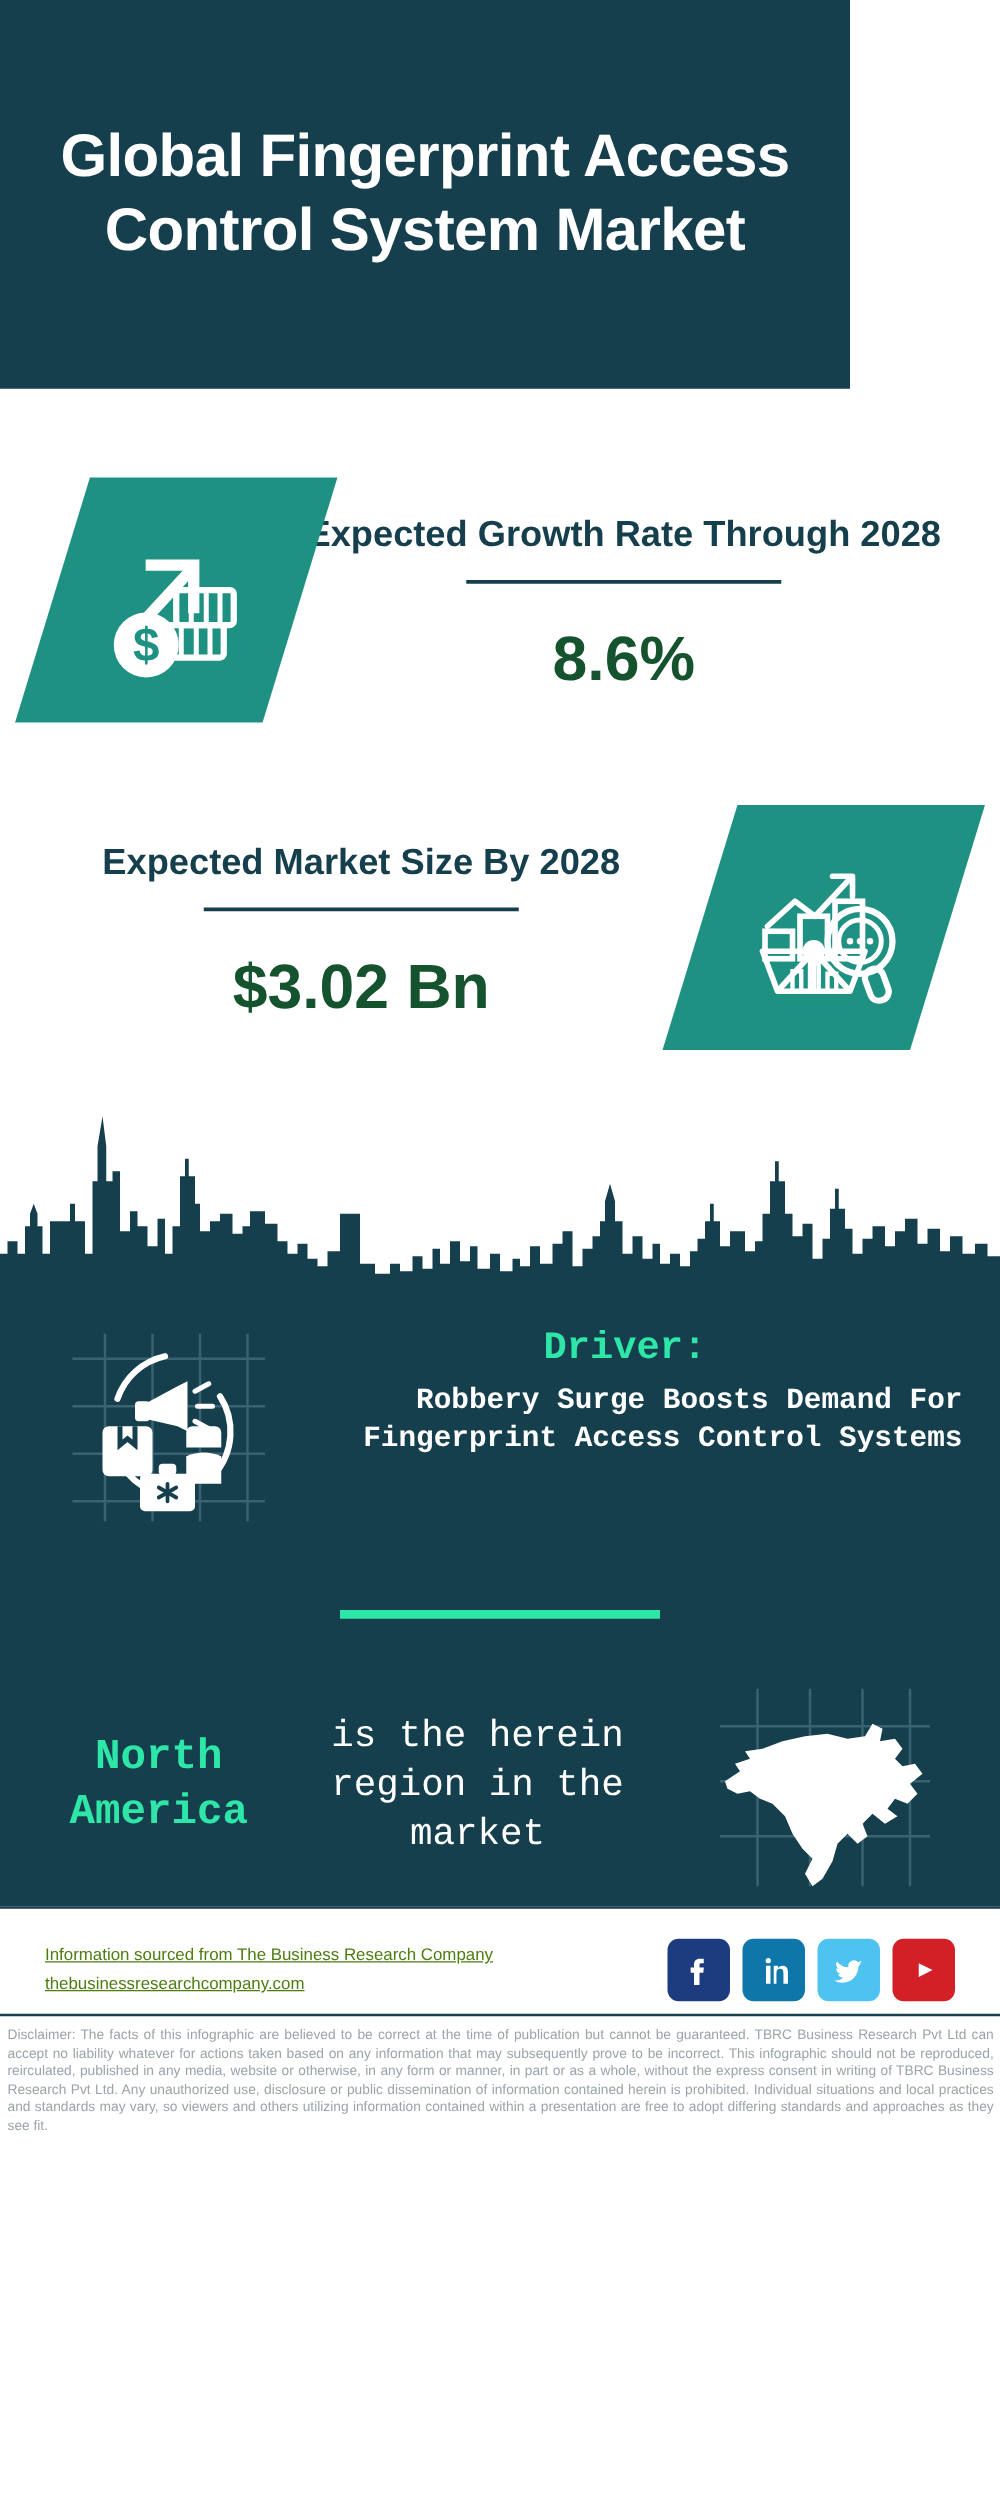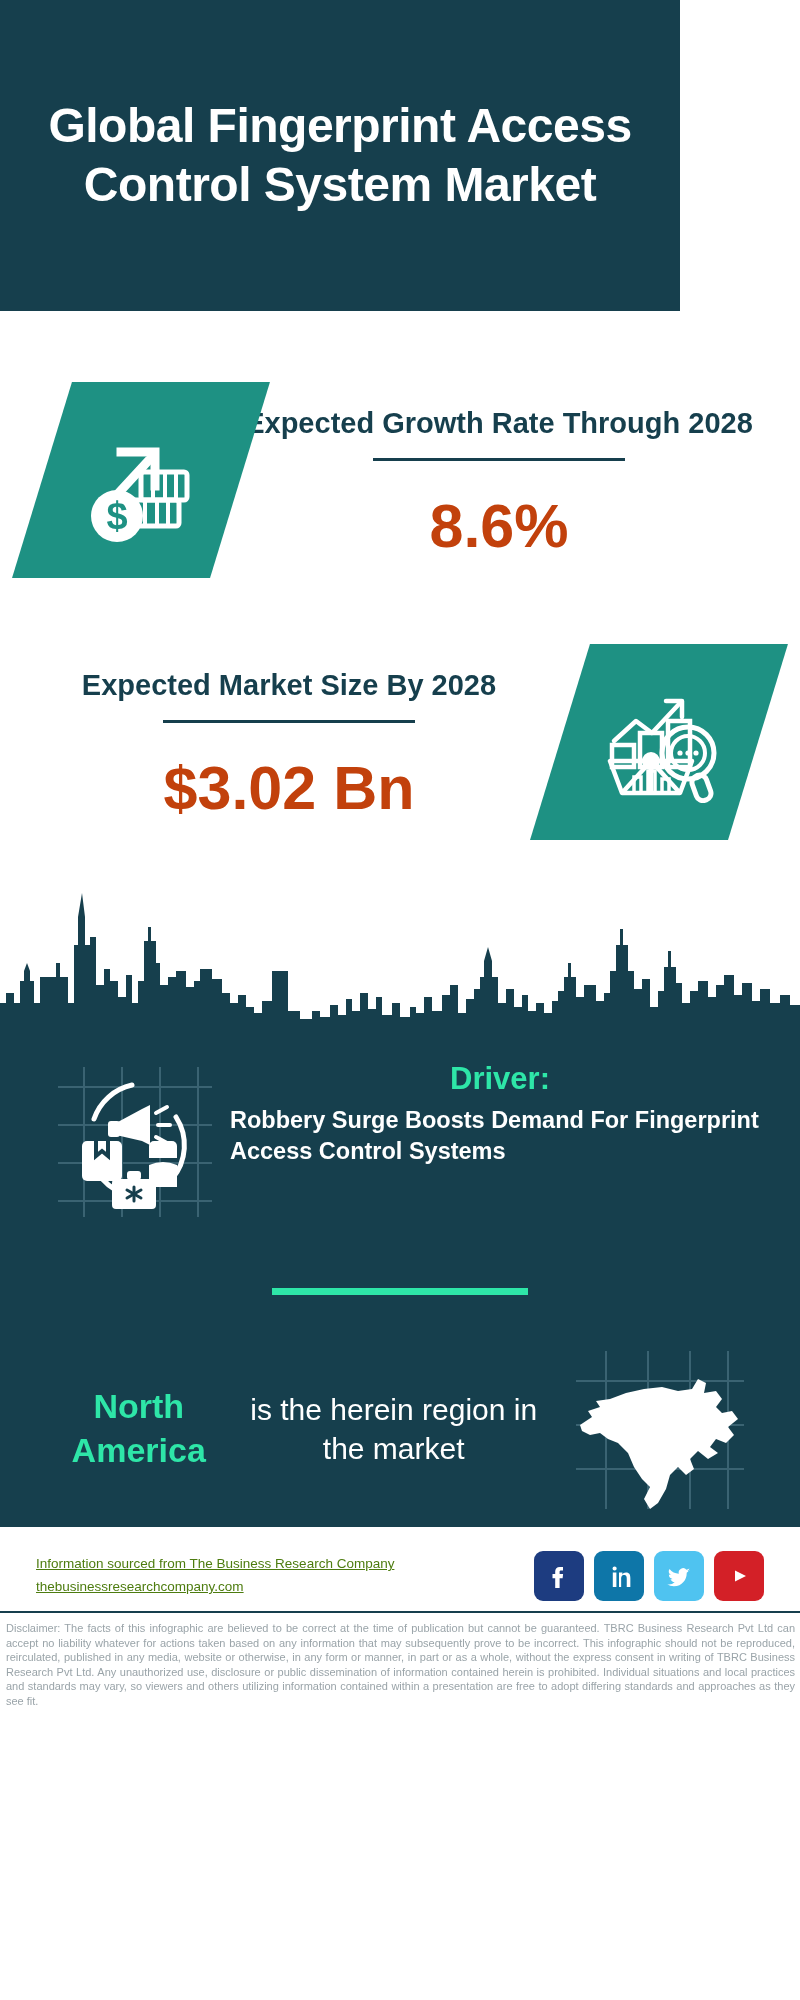--- a/index.html
+++ b/index.html
@@ -65,40 +65,41 @@
   .stat-title{
     color:#163F4D;
     font-size:29px; font-weight:bold; line-height:1.38;
     text-align:center;
   }
   .stat-rule{
     width:252px; height:3px; background:#163F4D;
     margin:15px 0 12px 0;
   }
   .stat-value{
-    color:#c2410c;
-    font-size:61px; font-weight:bold; line-height:1;
+    color:#14532d;
+    font-size:50px; font-weight:bold; line-height:1;
     text-align:center;
     margin-top:23px;
   }
 
   
   .skyline{
     width:800px; height:150px; display:block;
     margin-top:18px;
     position:relative; z-index:2;
   }
 
   
   .dark-zone{
     width:800px;
     background:#163F4D;
     position:relative;
     margin-top:-1px;
     padding-bottom:6px;
+    font-family:Liberation Mono, monospace;
   }
 
   .driver-row{
     display:flex; align-items:flex-start;
     padding:18px 30px 0 40px;
   }
   .driver-icon{
     flex:0 0 190px;
     height:178px;
     display:flex; align-items:center; justify-content:center;
@@ -110,21 +111,21 @@
   }
   .driver-label{
     color:#2EE6A8;
     font-size:31px; font-weight:bold; line-height:1.22;
     text-align:center;
     margin-bottom:7px;
   }
   .driver-body{
     color:#ffffff;
     font-size:23.5px; font-weight:bold; line-height:1.32;
-    text-align:left;
+    text-align:right;
   }
 
   .mint-divider{
     width:256px; height:7px;
     background:#2EE6A8;
     margin:58px auto 0 auto;
   }
 
   .region-row{
     display:flex; align-items:center;

